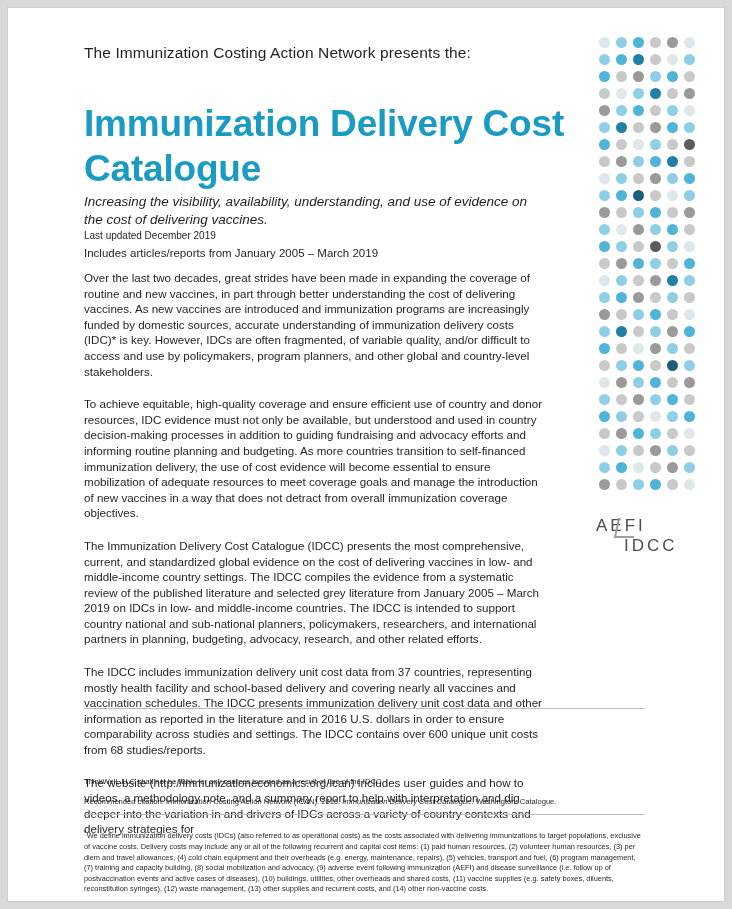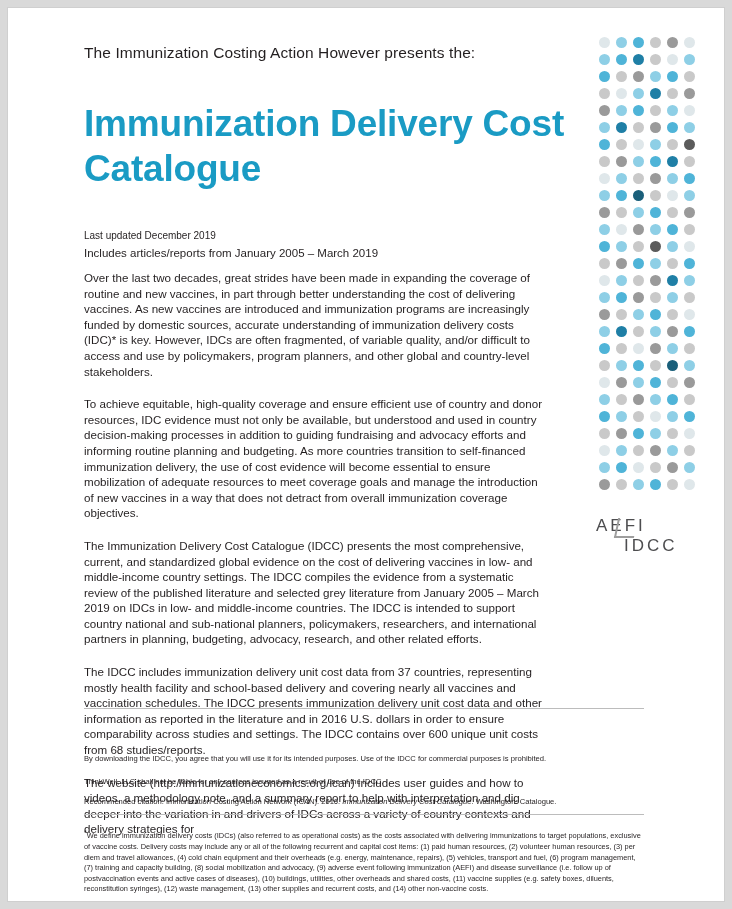--- a/index.html
+++ b/index.html
@@ -185,24 +185,25 @@
   .footnote sup {
     font-size: 7px;
   }
 </style>
 </head>
 <body>
 
 <div id="page">
   <div id="sheet">
 
-    <div class="presents">The Immunization Costing Action However presents the:</div>
+    <div class="presents">The Immunization Costing Action Network presents the:</div>
 
     <h1 class="main-title">Immunization Delivery Cost Catalogue</h1>
 
+    <div class="subtitle">Increasing the visibility, availability, understanding, and use of evidence on the cost of delivering vaccines.</div>
     <div class="updated">Last updated December 2019</div>
     <div class="includes">Includes articles/reports from January 2005 – March 2019</div>
 
     <div class="body-col">
       <p>Over the last two decades, great strides have been made in expanding the coverage of routine and new vaccines, in part through better understanding the cost of delivering vaccines. As new vaccines are introduced and immunization programs are increasingly funded by domestic sources, accurate understanding of immunization delivery costs (IDC)* is key. However, IDCs are often fragmented, of variable quality, and/or difficult to access and use by policymakers, program planners, and other global and country-level stakeholders.</p>
       <p>To achieve equitable, high-quality coverage and ensure efficient use of country and donor resources, IDC evidence must not only be available, but understood and used in country decision-making processes in addition to guiding fundraising and advocacy efforts and informing routine planning and budgeting. As more countries transition to self-financed immunization delivery, the use of cost evidence will become essential to ensure mobilization of adequate resources to meet coverage goals and manage the introduction of new vaccines in a way that does not detract from overall immunization coverage objectives.</p>
       <p>The Immunization Delivery Cost Catalogue (IDCC) presents the most comprehensive, current, and standardized global evidence on the cost of delivering vaccines in low- and middle-income country settings. The IDCC compiles the evidence from a systematic review of the published literature and selected grey literature from January 2005 – March 2019 on IDCs in low- and middle-income countries. The IDCC is intended to support country national and sub-national planners, policymakers, researchers, and international partners in planning, budgeting, advocacy, research, and other related efforts.</p>
       <p>The IDCC includes immunization delivery unit cost data from 37 countries, representing mostly health facility and school-based delivery and covering nearly all vaccines and vaccination schedules. The IDCC presents immunization delivery unit cost data and other information as reported in the literature and in 2016 U.S. dollars in order to ensure comparability across studies and settings. The IDCC contains over 600 unique unit costs from 68 studies/reports.</p>
       <p>The website (http://immunizationeconomics.org/ican) includes user guides and how to videos, a methodology note, and a summary report to help with interpretation and dig deeper into the variation in and drivers of IDCs across a variety of country contexts and delivery strategies for</p>
     </div>
@@ -697,21 +698,20 @@
       </div>
 
     <div class="logo">
       <div class="think">AEFI</div>
       <div class="swoosh"></div>
       <div class="well">IDCC</div>
     </div>
 
     <div class="rule rule-top"></div>
 
-    <div class="note note-2">By downloading the IDCC, you agree that you will use it for its intended purposes. Use of the IDCC for commercial purposes is prohibited.</div>
     <div class="note note-3">ThinkWell, LLC shall not be liable for any sources incurred as a result of use of the IDCC.</div>
     <div class="note note-4"><span>Recommended citation: Immunization Costing Action Network (ICAN). 2016. </span><em>Immunization Delivery Cost Catalogue</em><span>. Washington: Catalogue.</span></div>
 
     <div class="rule rule-bottom"></div>
 
     <div class="footnote"><sup>*</sup><span>We define immunization delivery costs (IDCs) (also referred to as operational costs) as the costs associated with delivering immunizations to target populations, exclusive of vaccine costs. Delivery costs may include any or all of the following recurrent and capital cost items: (1) paid human resources, (2) volunteer human resources, (3) per diem and travel allowances, (4) cold chain equipment and their overheads (e.g. energy, maintenance, repairs), (5) vehicles, transport and fuel, (6) program management, (7) training and capacity building, (8) social mobilization and advocacy, (9) adverse event following immunization (AEFI) and disease surveillance (i.e. follow up of postvaccination events and active cases of diseases), (10) buildings, utilities, other overheads and shared costs, (11) vaccine supplies (e.g. safety boxes, diluents, reconstitution syringes), (12) waste management, (13) other supplies and recurrent costs, and (14) other non-vaccine costs.</span></div>
 
   </div>
 </div>
 

